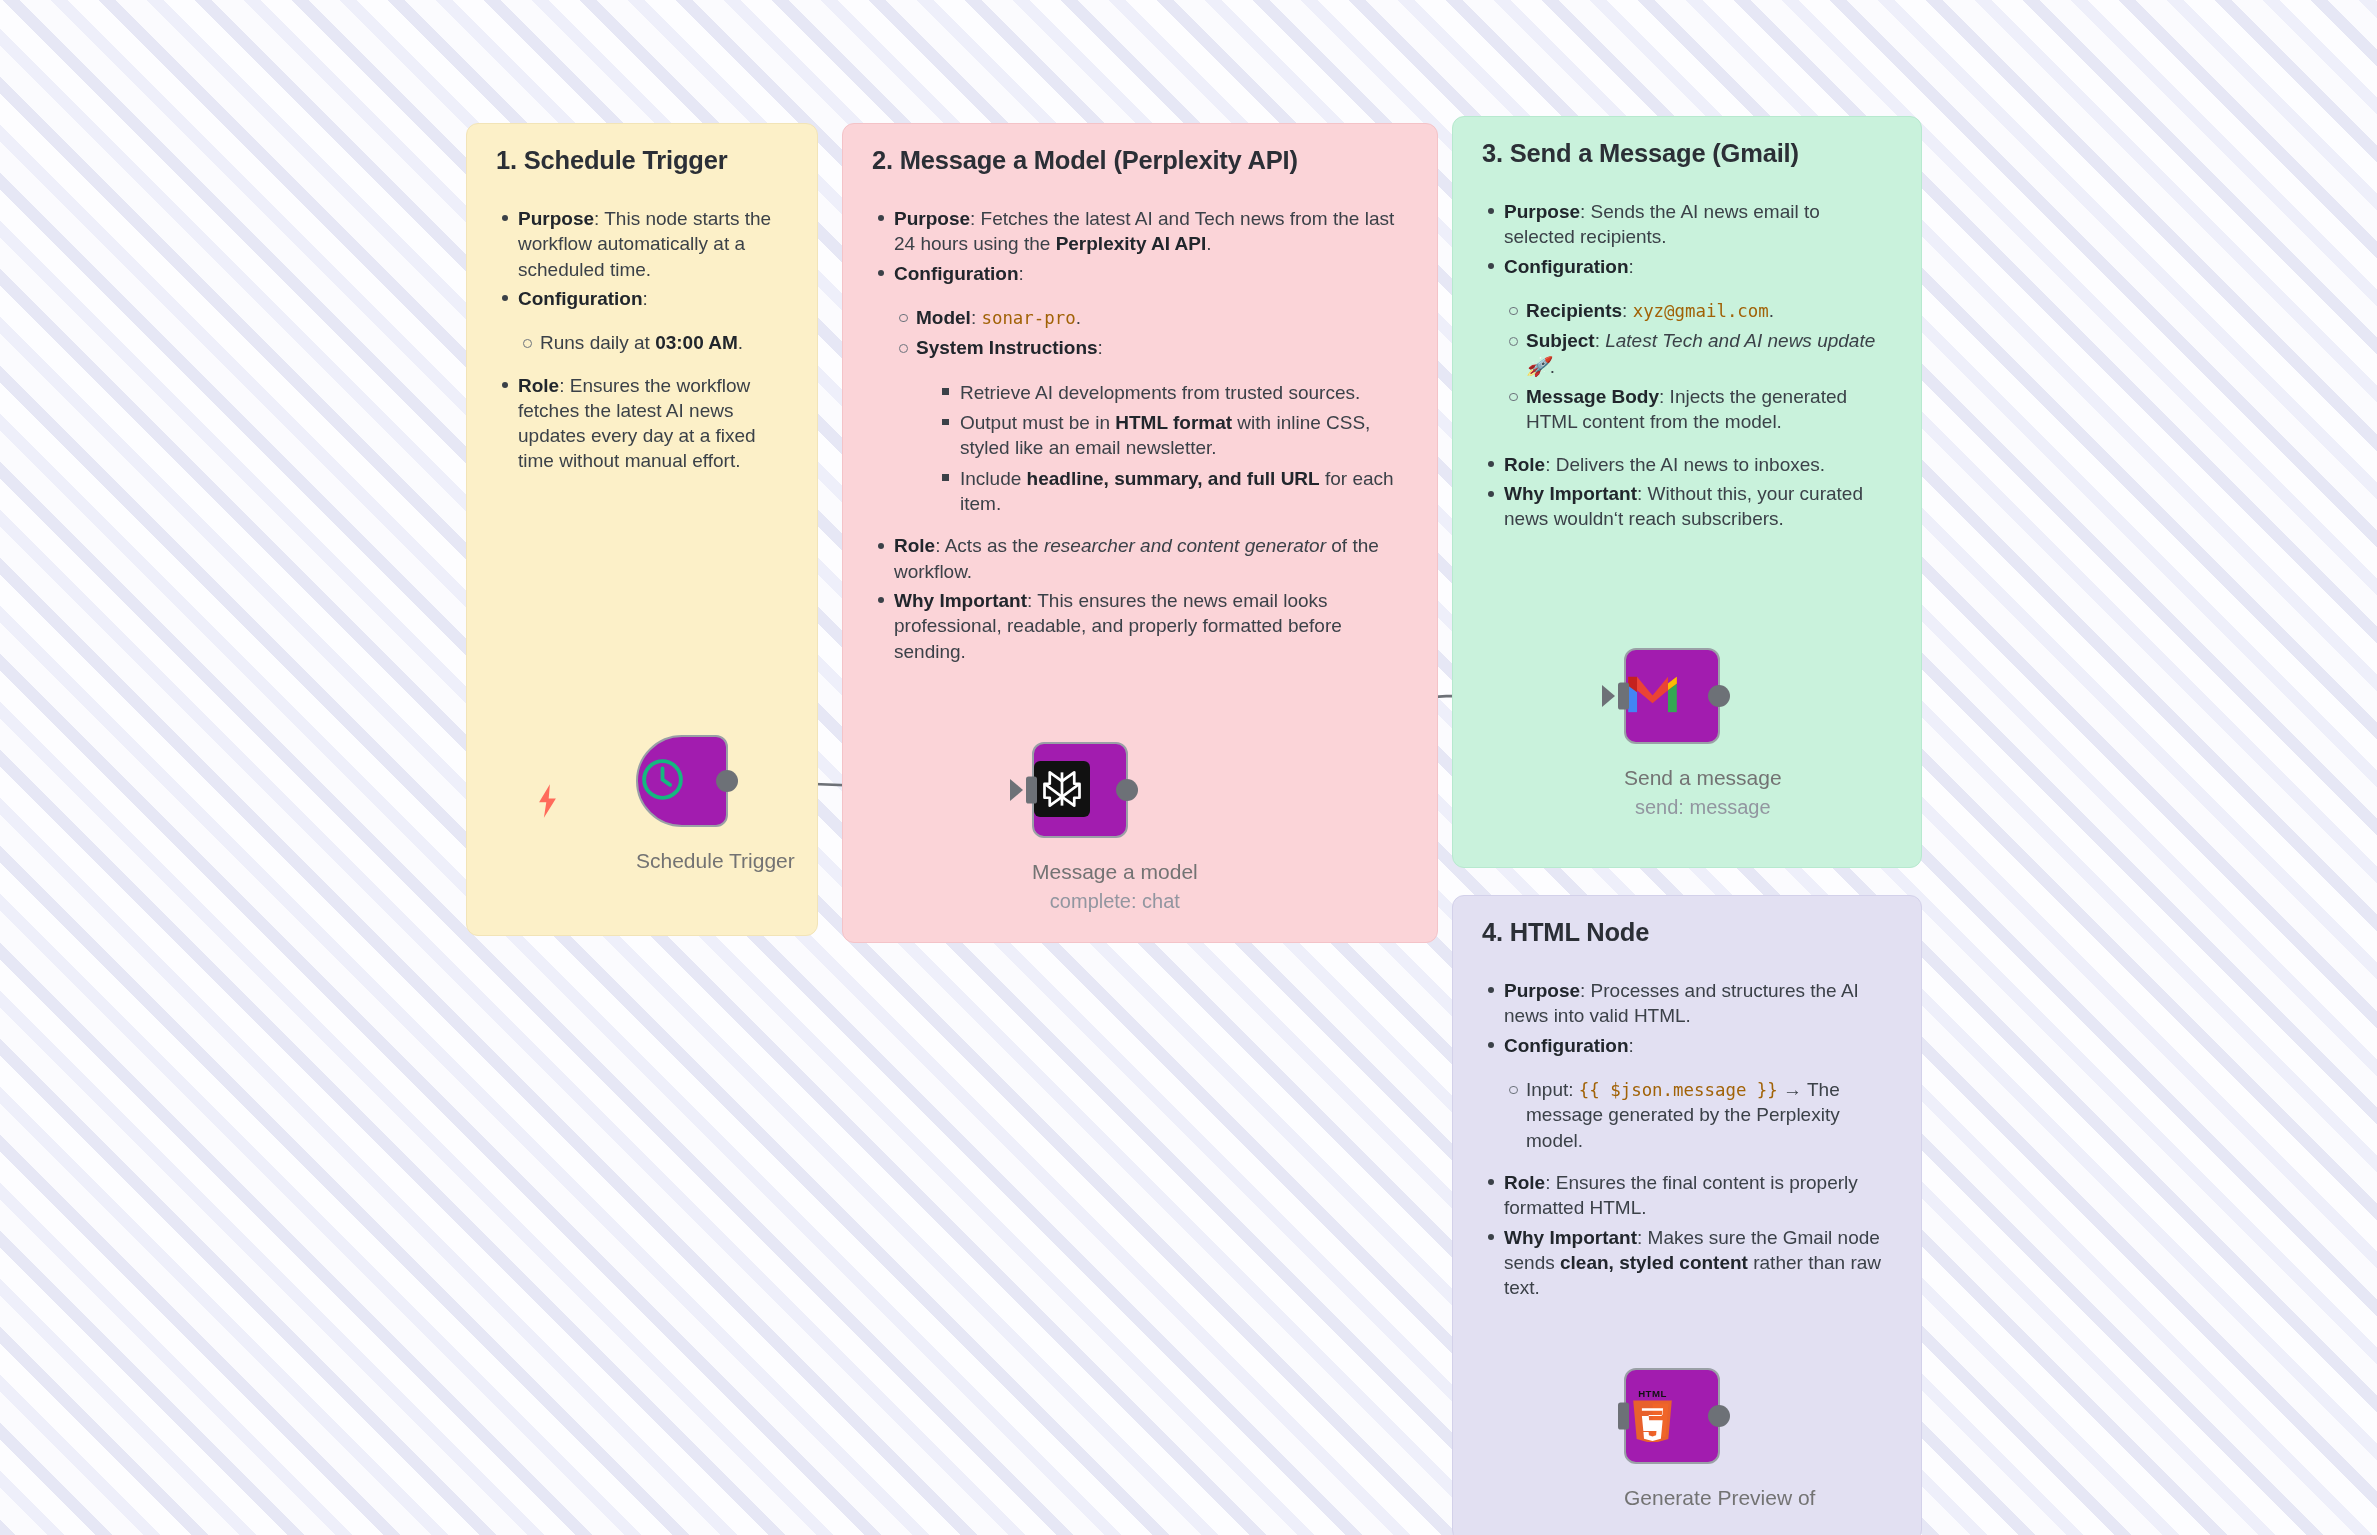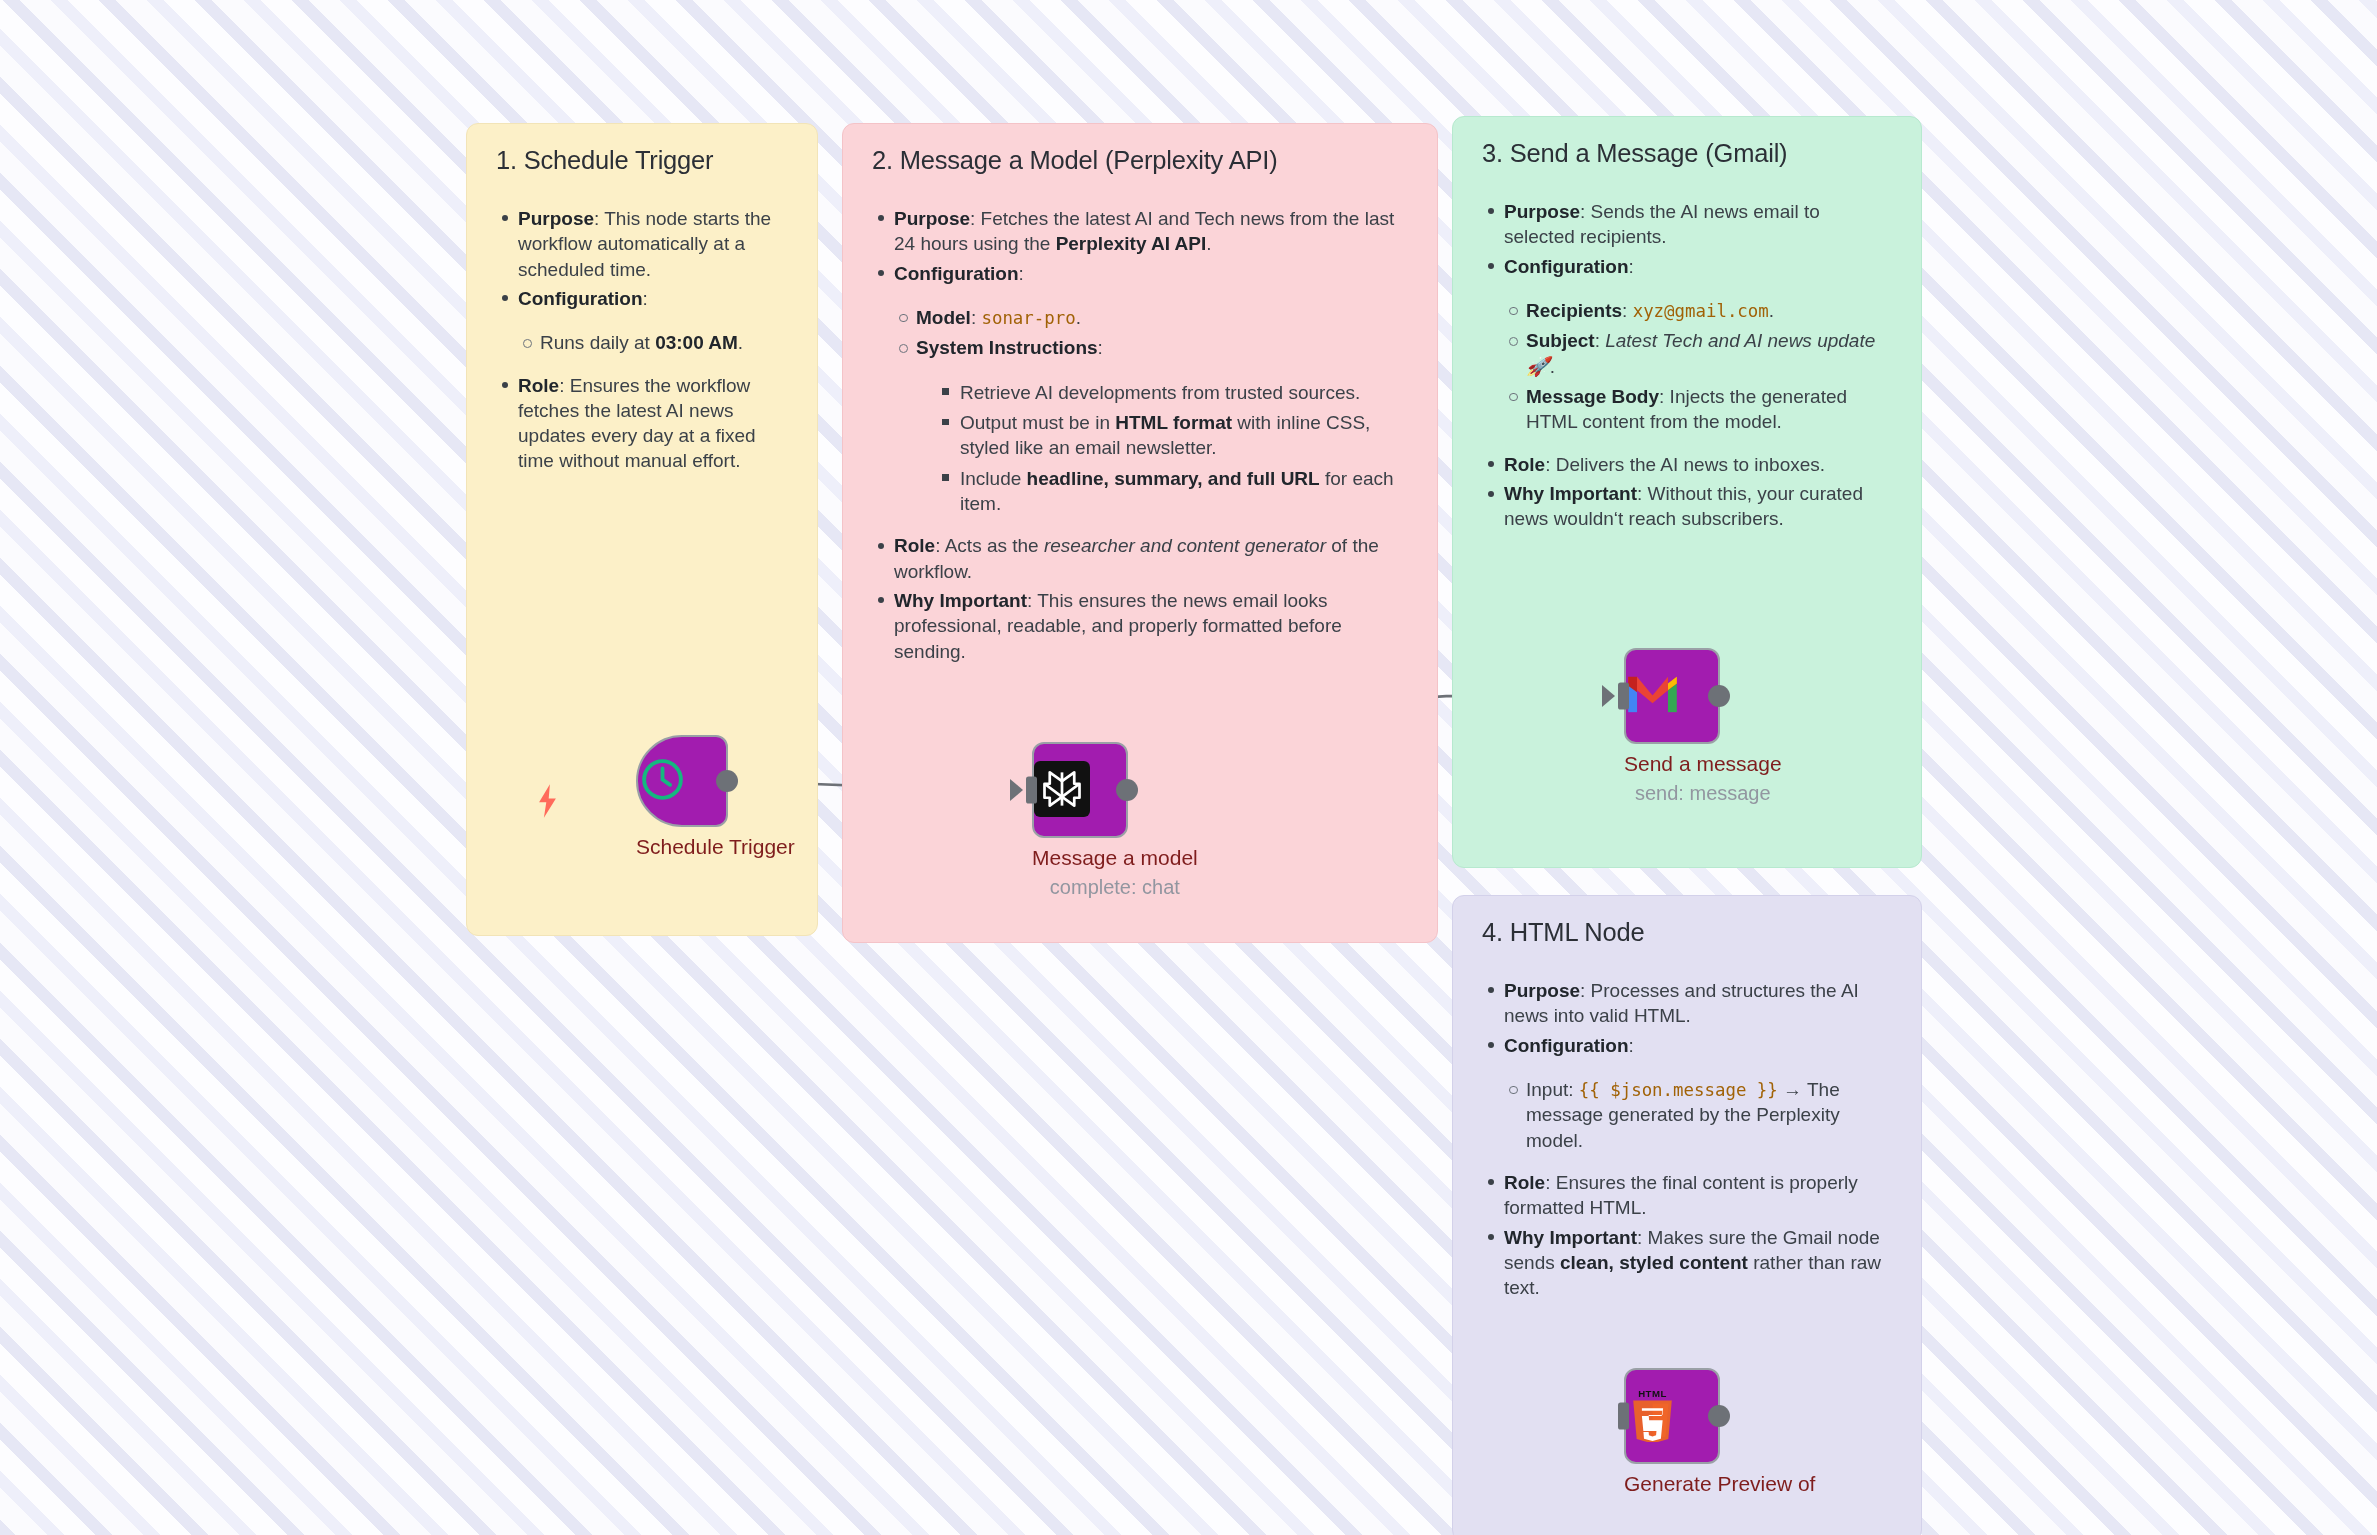--- a/index.html
+++ b/index.html
@@ -23,21 +23,21 @@
   .canvas { position: absolute; inset: 0; }
 
   
   .card {
     position: absolute;
     border-radius: 12px;
     padding: 22px 29px 17px 29px;
   }
   .card-title {
     font-size: 25.5px;
-    font-weight: normal;
+    font-weight: bold;
     color: #2b2f36;
     letter-spacing: -0.2px;
     margin-bottom: 31px;
   }
   .card-body { font-size: 19px; line-height: 1.33; color: #3b4148; }
   .card-body ul { list-style: none; }
   .card-body > ul > li {
     position: relative;
     padding-left: 22px;
     margin-bottom: 4.3px;
@@ -95,24 +95,24 @@
     position: relative;
     background: #a21caf;
     border: 2.1px solid #9aa0a6;
     border-radius: 12px;
     display: flex; align-items: center; justify-content: flex-start;
   }
   .node-box.trigger {
     border-radius: 46px 12px 12px 46px;
   }
   .node-label {
-    margin-top: 8px;
+    margin-top: 22px;
     text-align: right;
     font-size: 21px;
-    color: #7f1d1d;
+    color: #737373;
     white-space: nowrap;
   }
   .node-sublabel {
     margin-top: 6px;
     text-align: center;
     font-size: 20px;
     color: #9296a0;
     white-space: nowrap;
   }
   .port {

